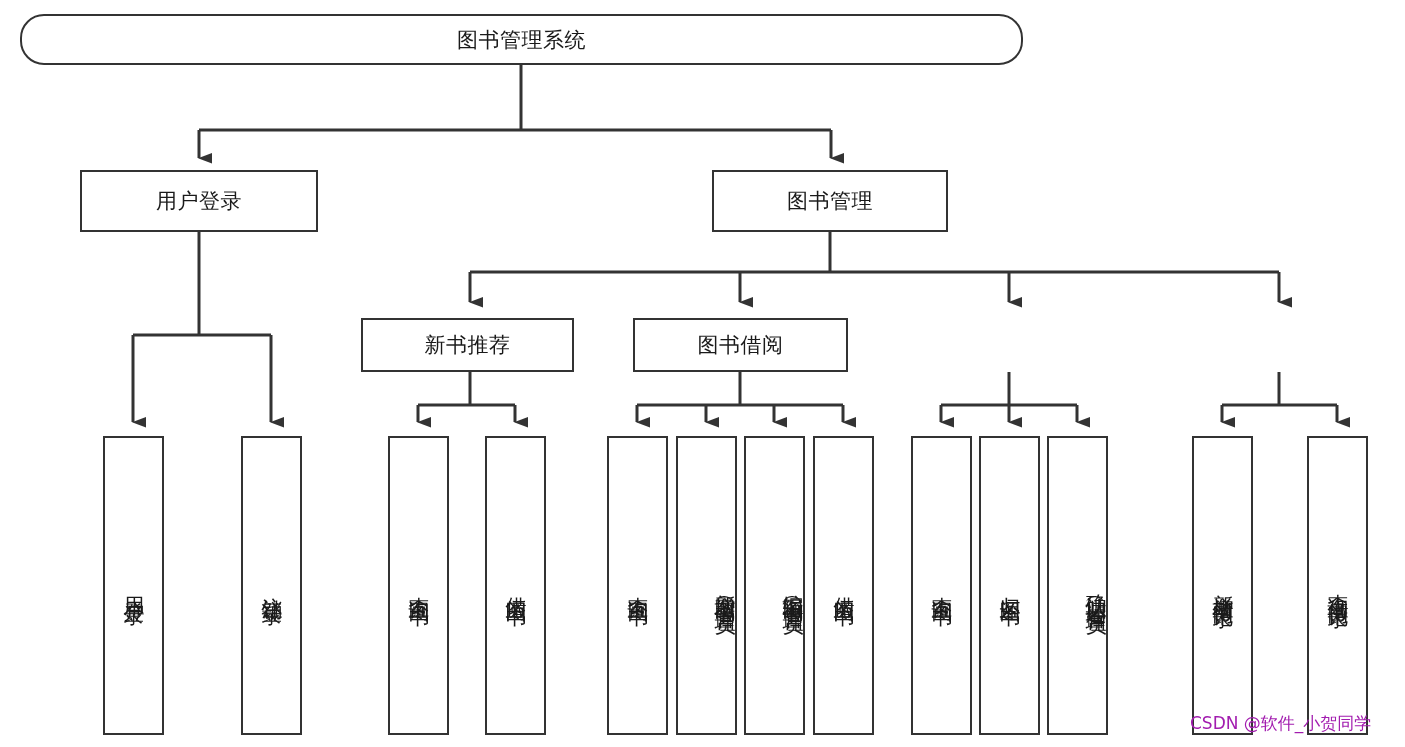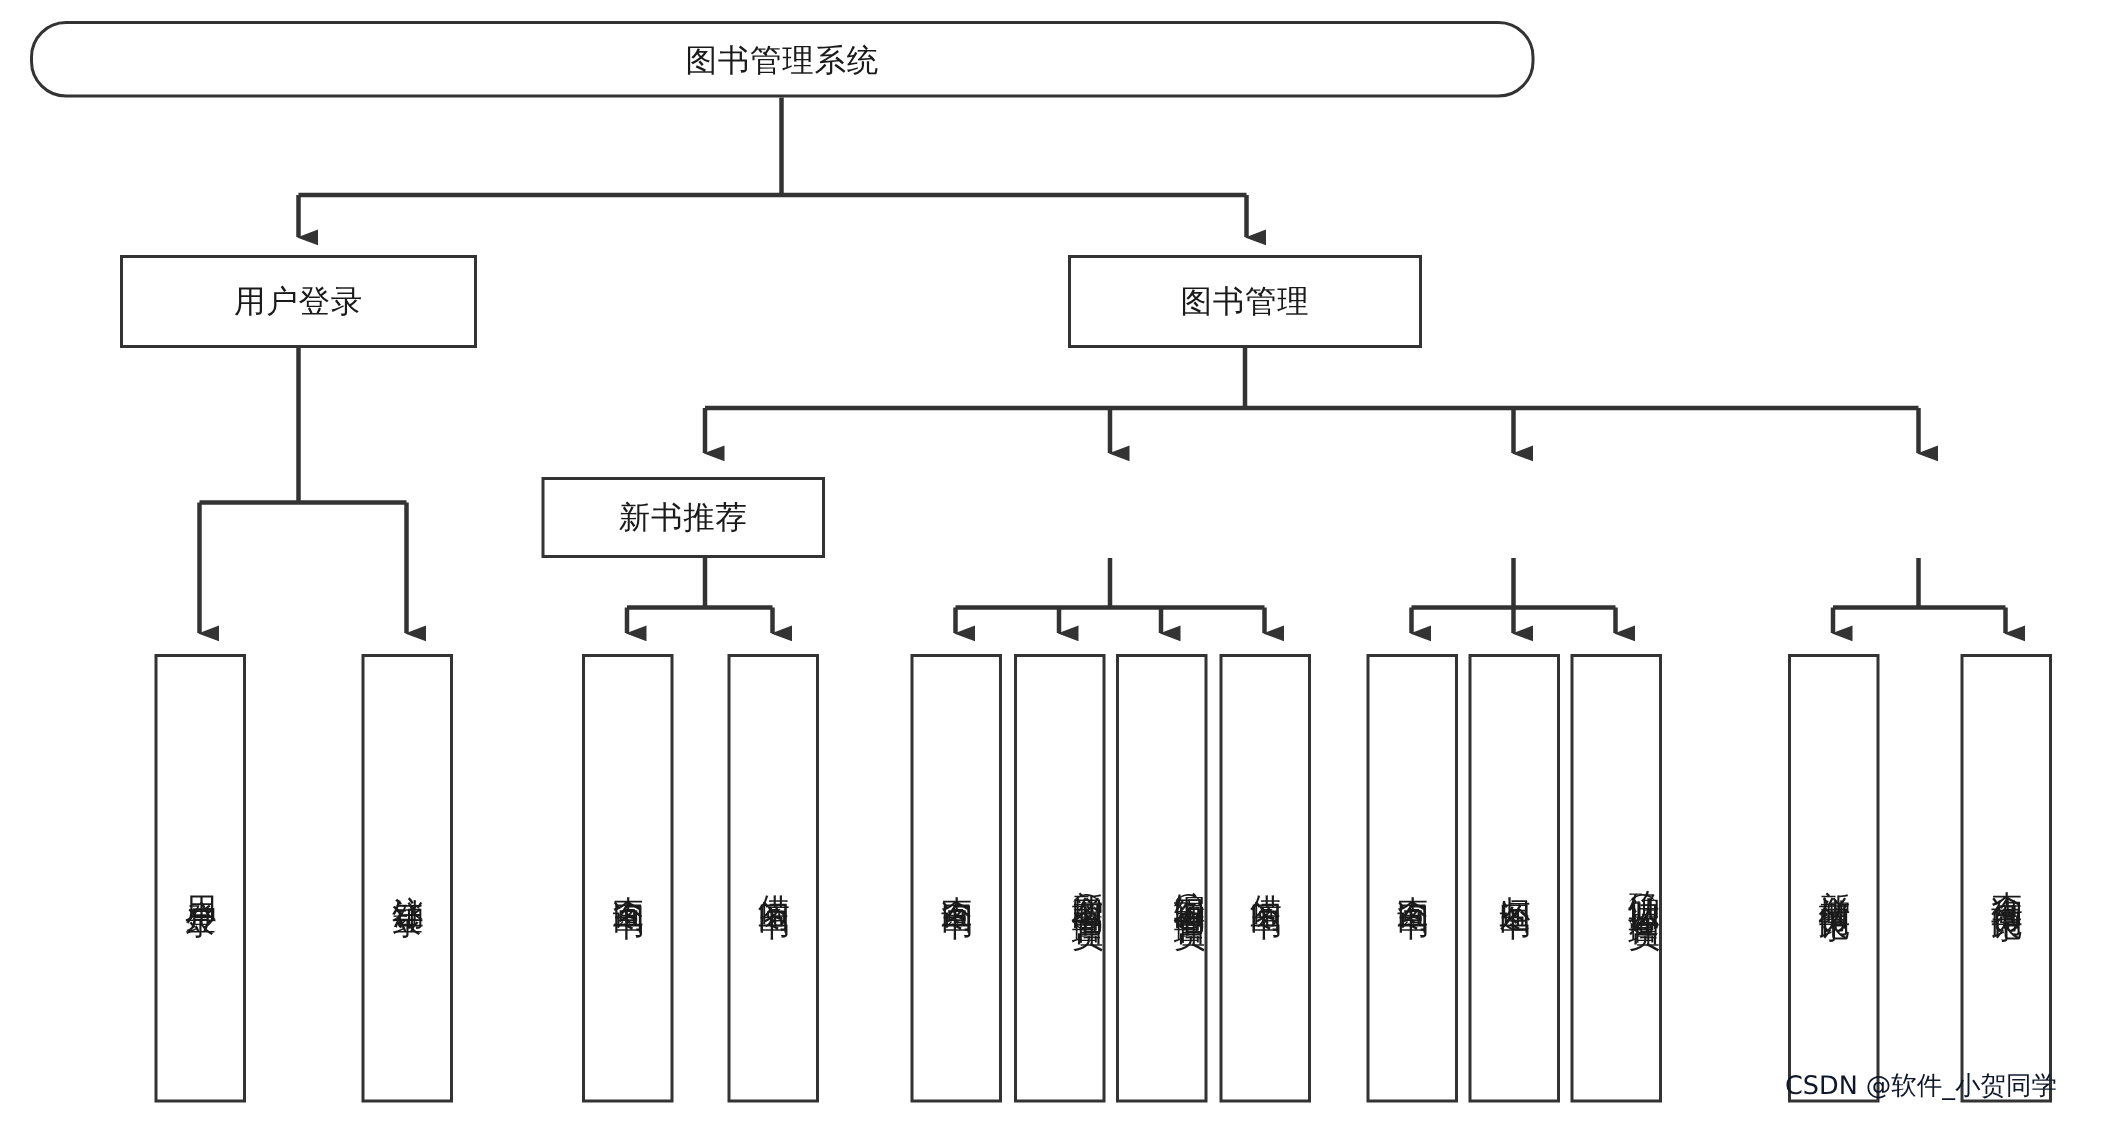--- a/index.html
+++ b/index.html
@@ -50,21 +50,21 @@
     justify-content: center;
     padding-top: 10px;
   }
   .node-v.mid {
     align-items: center;
     padding-top: 0;
   }
   .watermark {
     position: absolute;
     font-size: 17px;
-    color: #0f172a;
+    color: #a21caf;
     white-space: nowrap;
     left: 1190px;
     top: 712px;
   }
 </style>
 </head>
 <body>
 
 <div id="canvas">
 
@@ -123,24 +123,27 @@
   </div>
 
   <div class="node node-h" style="left:80px; top:170px; width:238px; height:62px;">
     <span>用户登录</span>
   </div>
 
   <div class="node node-h" style="left:712px; top:170px; width:236px; height:62px;">
     <span>图书管理</span>
   </div>
 
-  <div class="node node-h" style="left:361px; top:318px; width:189px; height:54px;justify-content:center;">
+  <div class="node node-h" style="left:361px; top:318px; width:213px; height:54px;justify-content:center;">
     <span>新书推荐</span>
   </div>
 
+  <div class="node node-h" style="left:633px; top:318px; width:215px; height:54px;">
+    <span>图书借阅</span>
+  </div>
 
 
 
   <div class="node node-v mid" style="left:103px; top:436px; width:61px; height:299px;">
     <span>用户登录</span>
   </div>
 
   <div class="node node-v mid" style="left:241px; top:436px; width:61px; height:299px;">
     <span>注销登录</span>
   </div>

